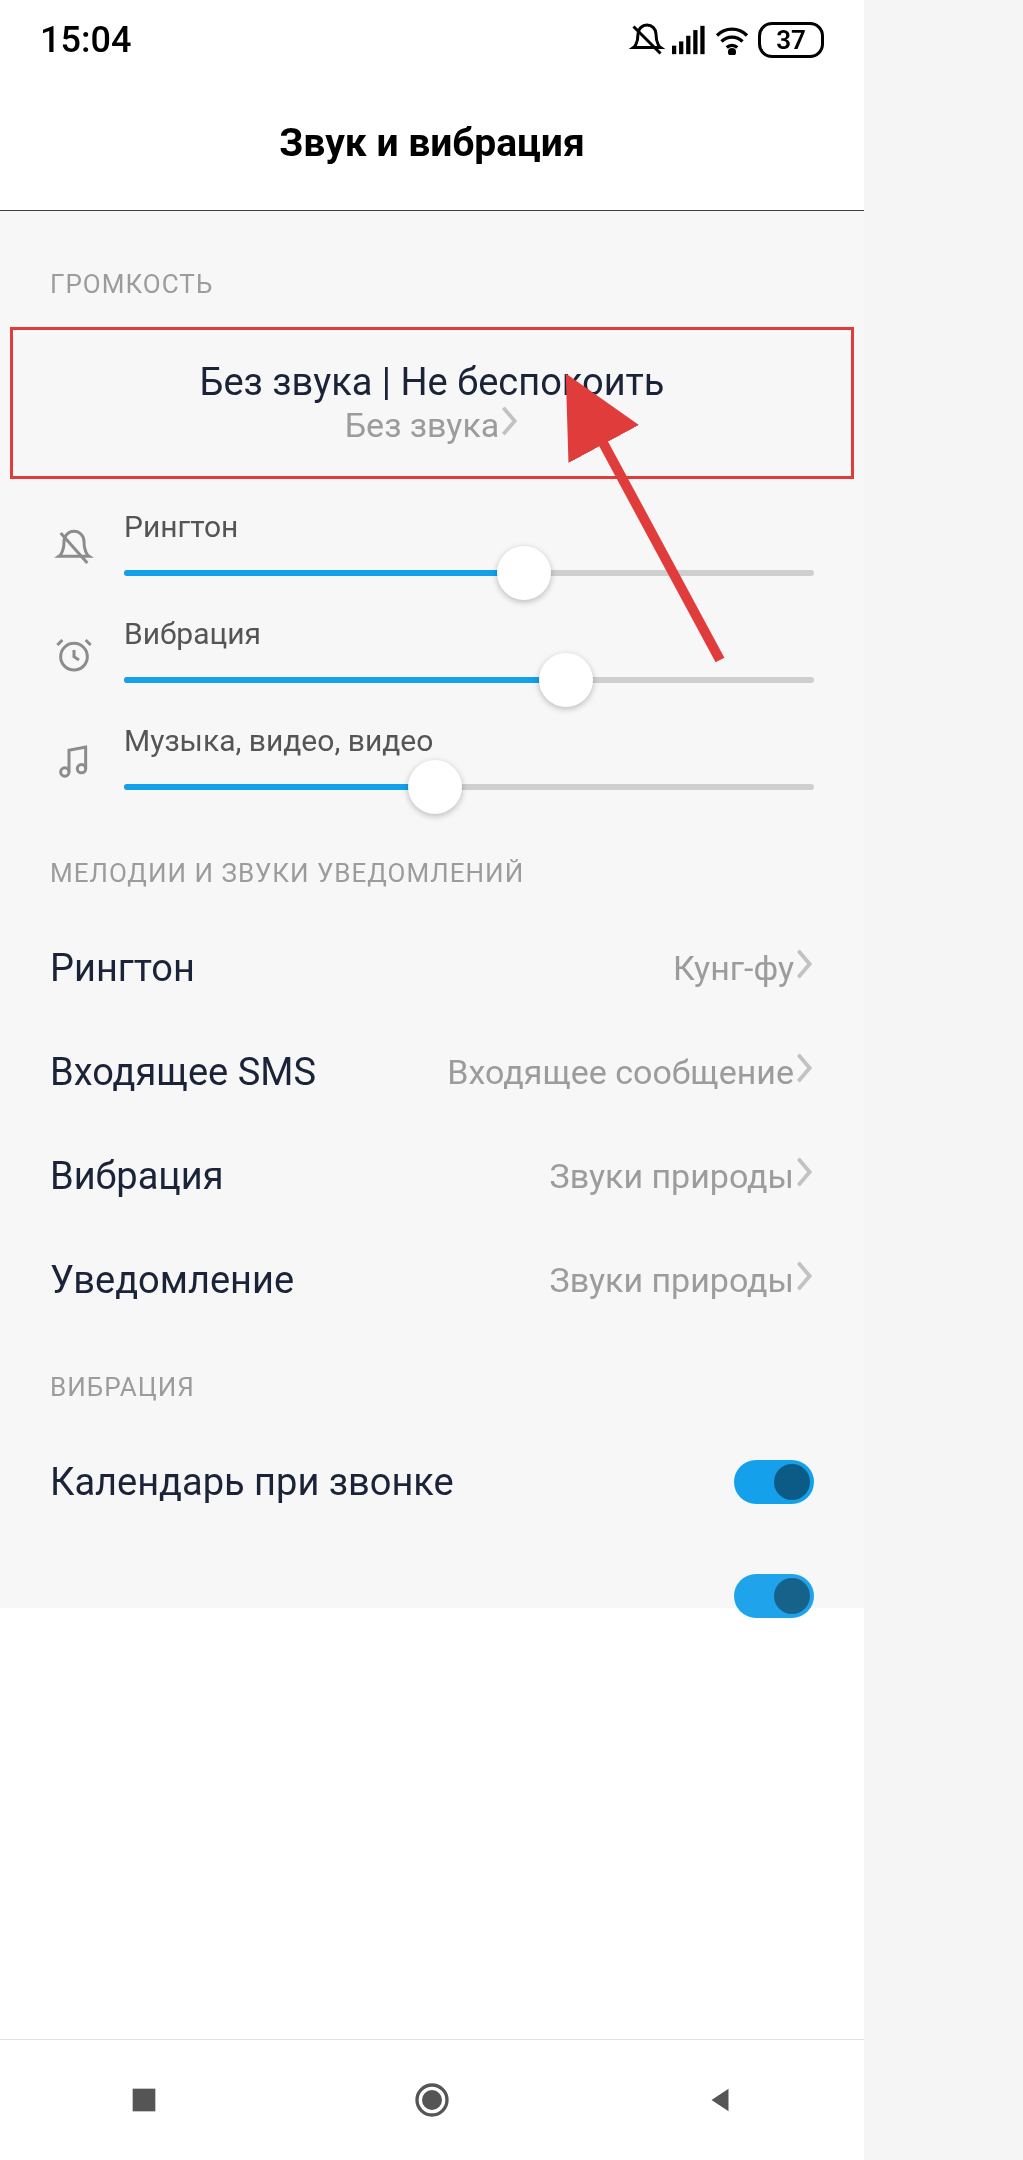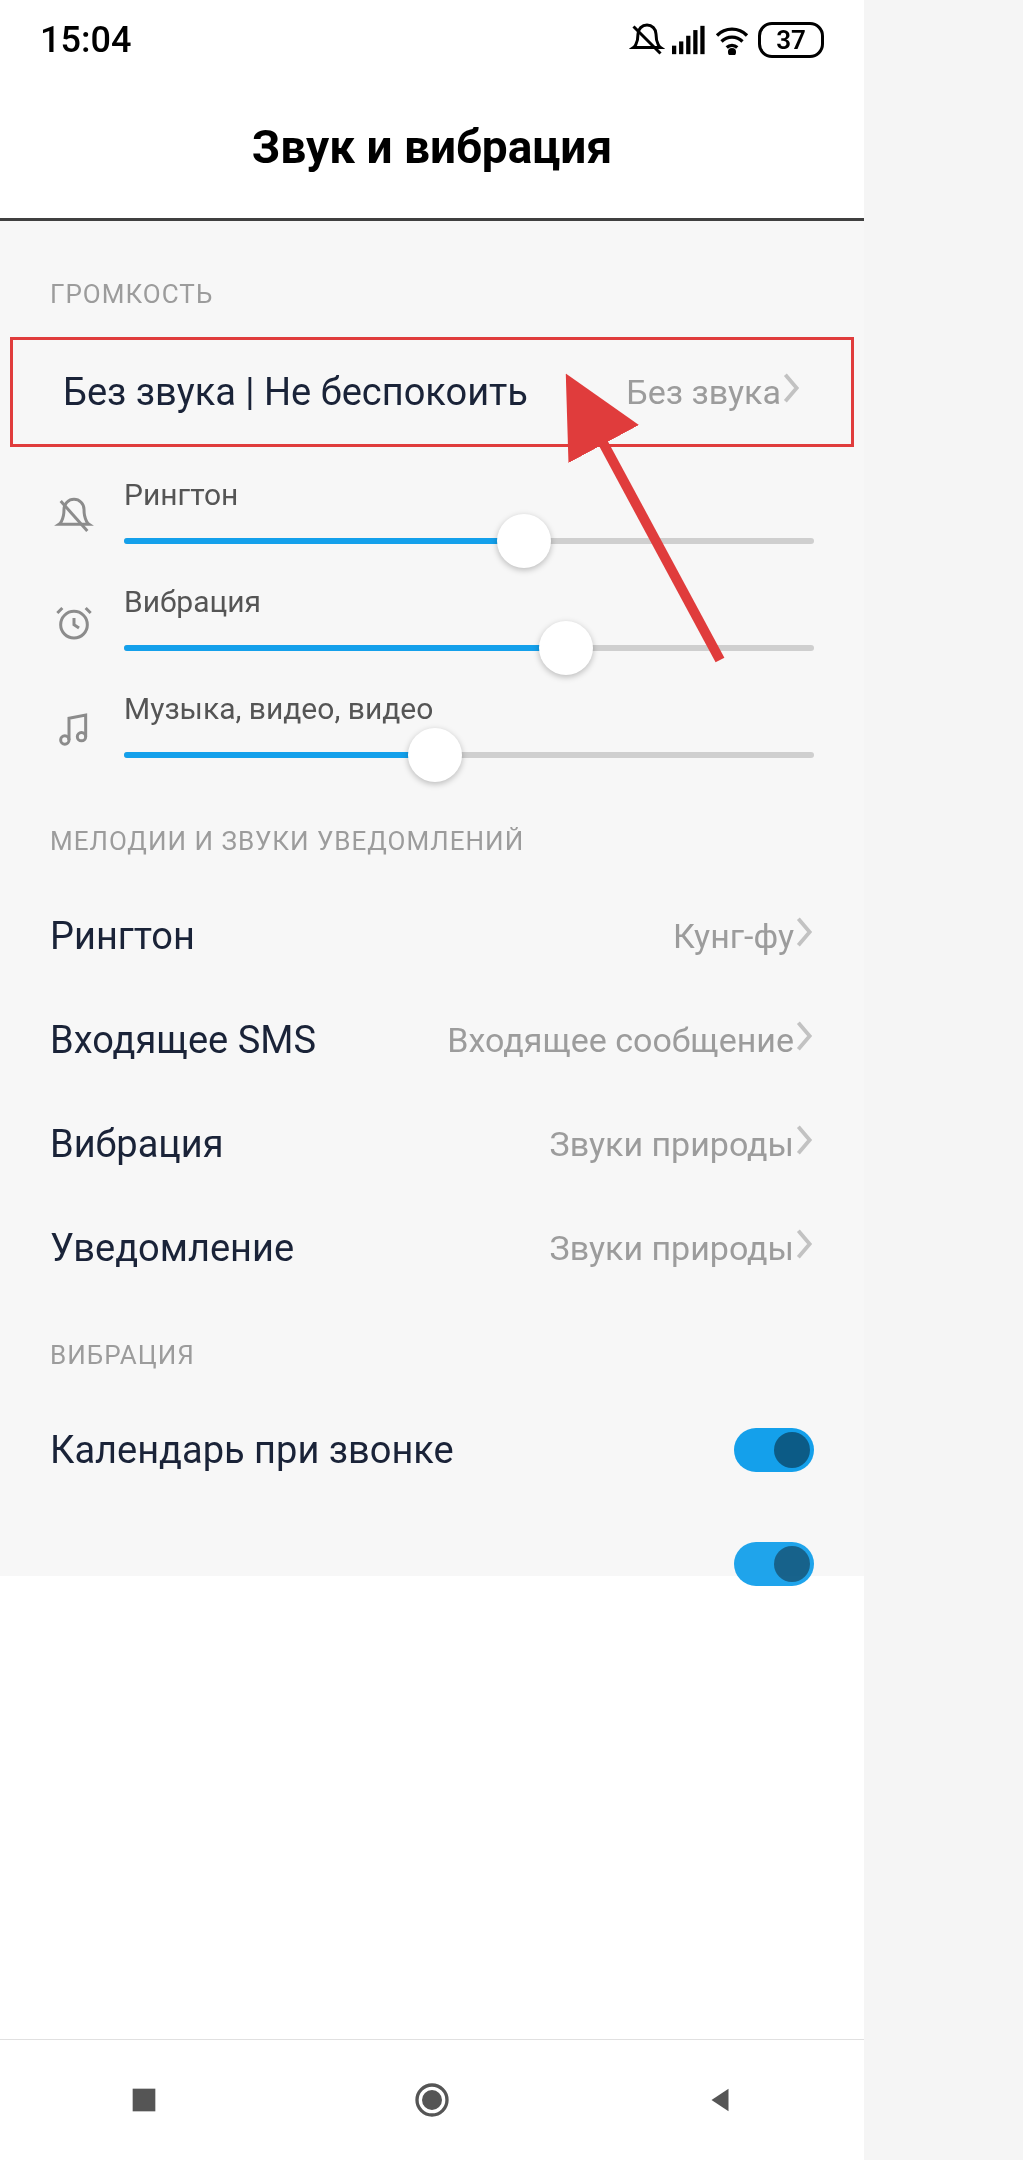--- a/index.html
+++ b/index.html
@@ -3,29 +3,29 @@
 <meta charset="utf-8">
 <style>
   html,body{margin:0;padding:0;font-family:Roboto,"Helvetica Neue",Arial,sans-serif;background:#f5f5f5;}
   .phone{width:864px;height:2160px;background:#fff;position:relative;overflow:hidden;color:#222;}
   
   .status-bar{height:80px;display:flex;align-items:center;justify-content:space-between;padding:0 40px;font-size:36px;font-weight:500;color:#000;}
   .status-right{display:flex;align-items:center;gap:7px;}
   .status-right svg{display:block;}
   .batt{border:3px solid #000;border-radius:14px;padding:0 10px;font-size:26px;font-weight:600;min-width:40px;text-align:center;line-height:30px;}
   
-  .title{font-size:46px;font-weight:700;text-align:center;padding:40px 0 44px;color:#000;}
-  
-  .content{background:#f7f7f7;border-top:3px solid #404040;padding-top:40px;}
+  .title{font-size:39px;font-weight:700;text-align:center;padding:40px 0 44px;color:#000;}
+  
+  .content{background:#f7f7f7;border-top:1px solid #404040;padding-top:40px;}
   .section-header{font-size:26px;letter-spacing:1px;color:#9c9c9c;padding:18px 50px 28px;}
   .row{display:flex;align-items:center;justify-content:space-between;padding:30px 50px;background:#f7f7f7;}
   .row .label{font-size:38px;color:#1a2338;font-weight:400;}
   .row .value{display:flex;align-items:center;font-size:34px;color:#9c9c9c;}
   .chevron{color:#c2c2c2;}
-  .highlight{border:3px solid #e03c3c;margin:0 10px;}
+  .highlight{border:3px solid #e03c3c;margin:0 10px;flex-direction:column;}
   
   .slider-block{padding:10px 50px 30px 50px;display:flex;align-items:flex-end;gap:26px;}
   .slider-icon{color:#8c8c8c;flex:0 0 48px;display:flex;align-items:center;justify-content:center;padding-bottom:8px;}
   .slider-body{flex:1;}
   .slider-label{font-size:30px;color:#555;margin-bottom:26px;}
   .slider-track{position:relative;height:6px;background:#cfcfcf;border-radius:3px;}
   .slider-fill{position:absolute;left:0;top:0;bottom:0;background:#14a0eb;border-radius:3px;}
   .slider-thumb{position:absolute;top:50%;width:54px;height:54px;border-radius:50%;background:#fff;box-shadow:0 2px 6px rgba(0,0,0,.25);transform:translate(-50%,-50%);}
   
   .toggle{position:relative;width:80px;height:44px;border-radius:22px;background:#14a0eb;}

